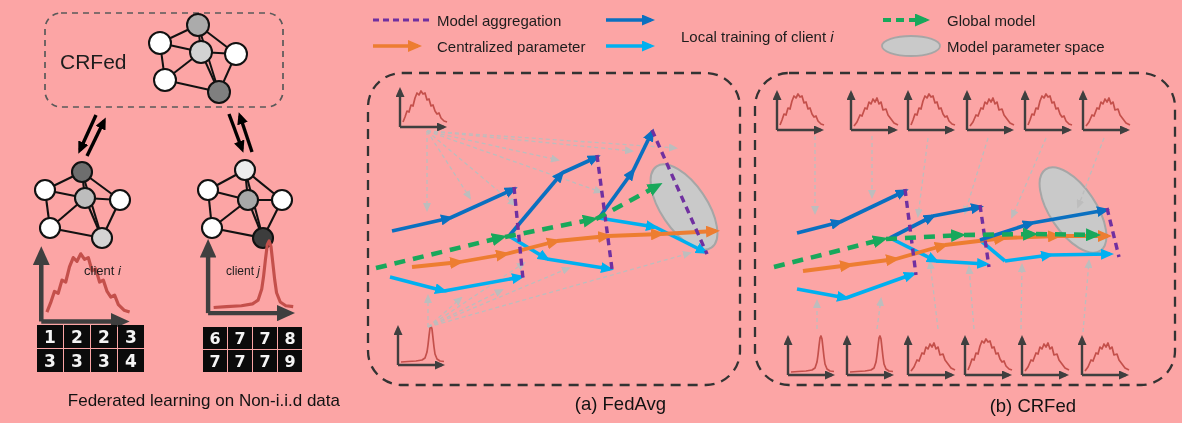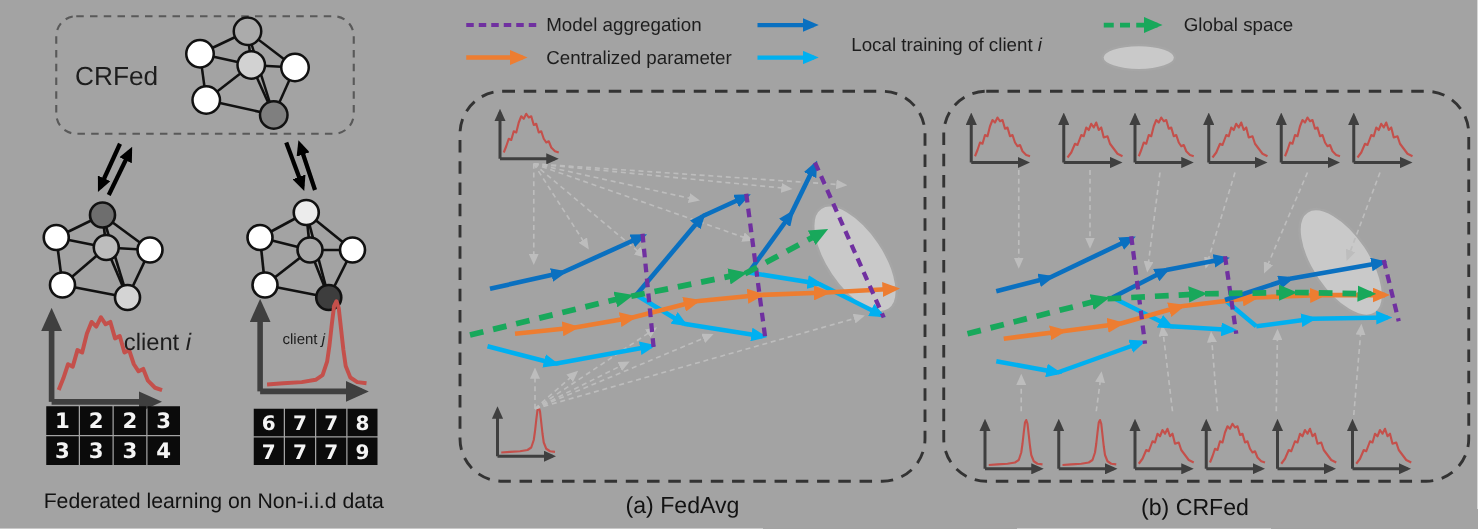--- a/index.html
+++ b/index.html
@@ -1,20 +1,20 @@
 <!DOCTYPE html>
 <html><head>
 <meta charset="utf-8">
 <style>
   html,body{margin:0;padding:0;background:#fff}
-  #fig{position:relative;width:1182px;height:423px;background:#a3a3a3;overflow:hidden;
+  #fig{position:relative;width:1182px;height:423px;background:#fca5a5;overflow:hidden;
        font-family:"Liberation Sans",sans-serif}
   #gfx{position:absolute;left:0;top:0}
   .t{position:absolute;white-space:nowrap;color:#1d1d1d;font-size:15px;line-height:1.15}
-  .cap{position:absolute;text-align:center;color:#121212;white-space:nowrap}
+  .cap{position:absolute;text-align:right;color:#121212;white-space:nowrap}
   .it{font-style:italic}
   .tile{position:absolute;background:#0b0b0b;color:#f4f4f4;display:flex;align-items:center;
         justify-content:center;font:700 17px "DejaVu Sans",sans-serif}
   .tile-j{font-size:16px}
 </style>
 </head>
 <body>
 
 <div id="fig" style="--aggregation-purple: #7030A0; --centralized-orange: #ED7D31; --client-i-blue: #0A70C0; --client-j-cyan: #00B0F0; --global-green: #18A85B; --param-space-fill: #C9C9C9; --param-space-stroke: #A6A6A6; --distribution-red: #C4504B; --fan-gray: #BDBDBD; --axis-dark: #3F3F3F; --border-dark: #333333; --network-ink: #111111;">
 
@@ -286,25 +286,26 @@
       <line x1="886" y1="239" x2="962" y2="235" marker-end="url(#mh-green)"></line>
       <line x1="964" y1="235" x2="1034" y2="234" marker-end="url(#mh-green)"></line>
       <line x1="1036" y1="234" x2="1097" y2="235" marker-end="url(#mh-green)"></line>
     </g>
   </g>
 </svg>
 
   <div class="t" style="left:437px;top:12px">Model aggregation</div>
   <div class="t" style="left:437px;top:38px">Centralized parameter</div>
   <div class="t" style="left:681px;top:28px"><span>Local training of client </span><span class="it">i</span></div>
-  <div class="t" style="left:947px;top:12px">Global space</div>
+  <div class="t" style="left:947px;top:12px">Global model</div>
+  <div class="t" style="left:947px;top:38px">Model parameter space</div>
 
   <div class="t" style="left:60px;top:50px;font-size:21px">CRFed</div>
 
-  <div class="t" style="left:99px;top:264px;font-size:19px"><span>client </span><span class="it">i</span></div>
+  <div class="t" style="left:84px;top:264px;font-size:13px"><span>client </span><span class="it">i</span></div>
   <div class="t" style="left:226px;top:265px;font-size:12px"><span>client </span><span class="it">j</span></div>
 
   <div class="tile" style="left:37px;top:325px;width:26px;height:23px">1</div>
   <div class="tile" style="left:64px;top:325px;width:26px;height:23px">2</div>
   <div class="tile" style="left:91px;top:325px;width:26px;height:23px">2</div>
   <div class="tile" style="left:118px;top:325px;width:26px;height:23px">3</div>
   <div class="tile" style="left:37px;top:349px;width:26px;height:23px">3</div>
   <div class="tile" style="left:64px;top:349px;width:26px;height:23px">3</div>
   <div class="tile" style="left:91px;top:349px;width:26px;height:23px">3</div>
   <div class="tile" style="left:118px;top:349px;width:26px;height:23px">4</div>

